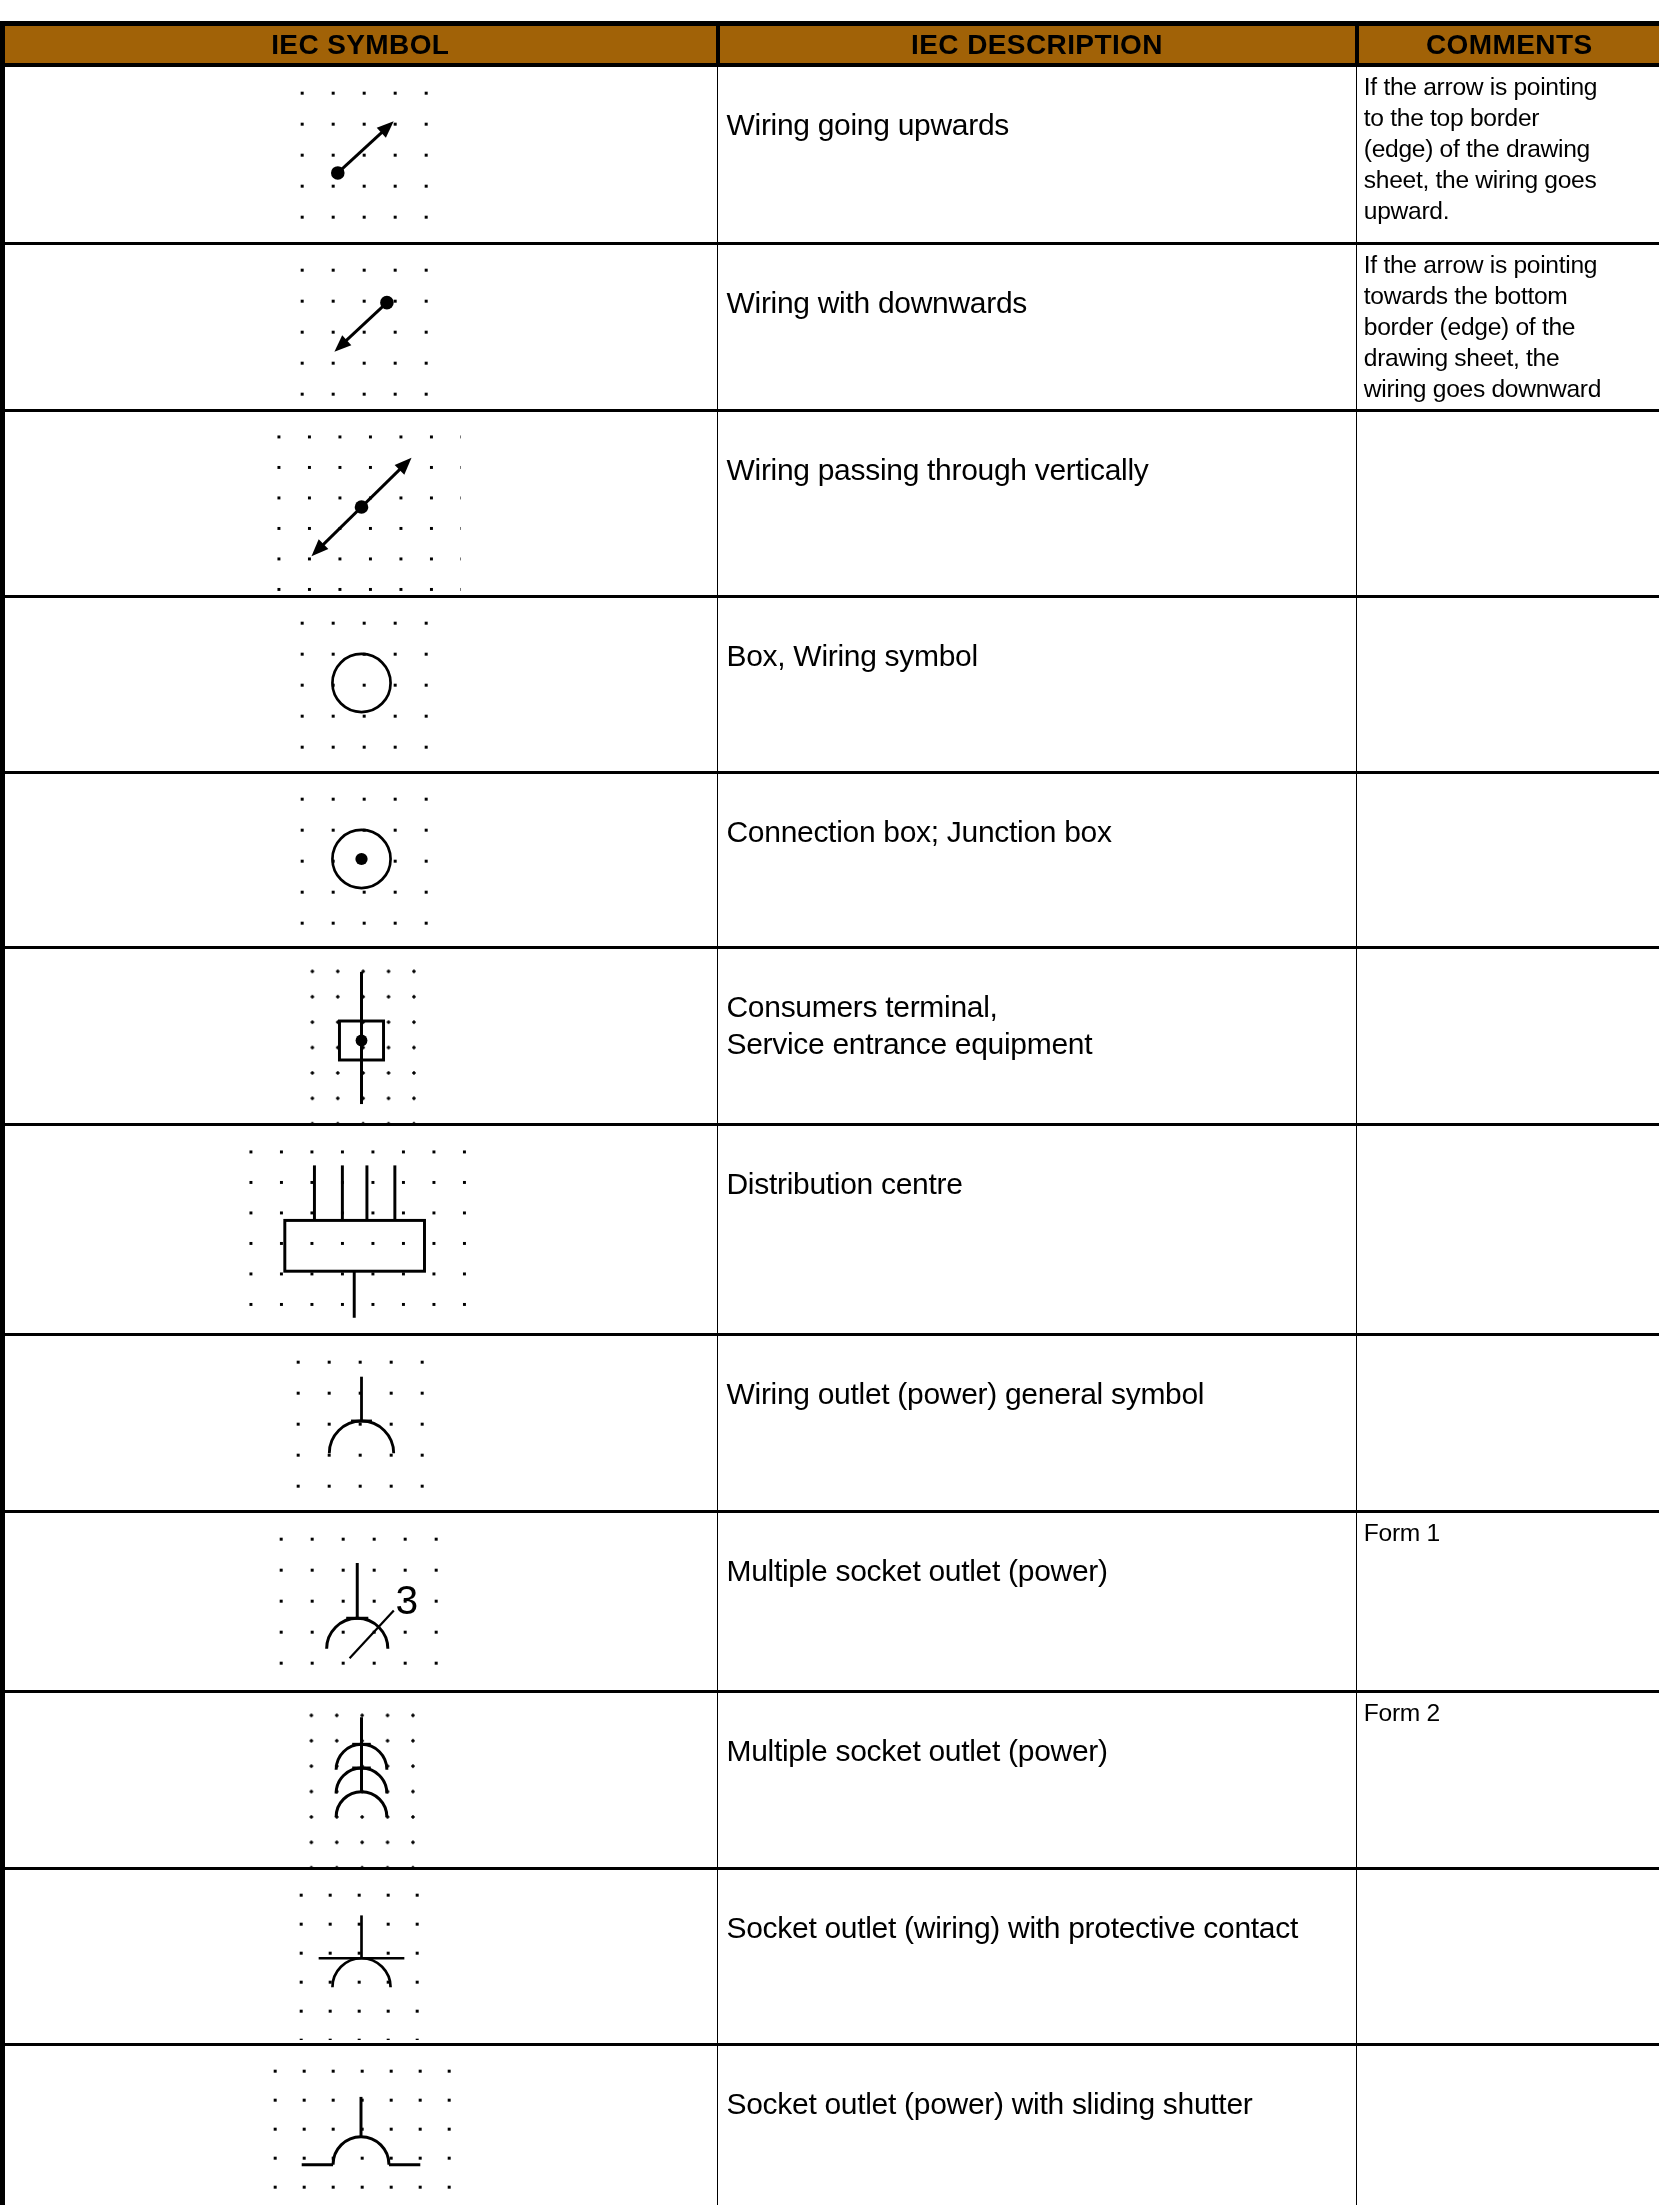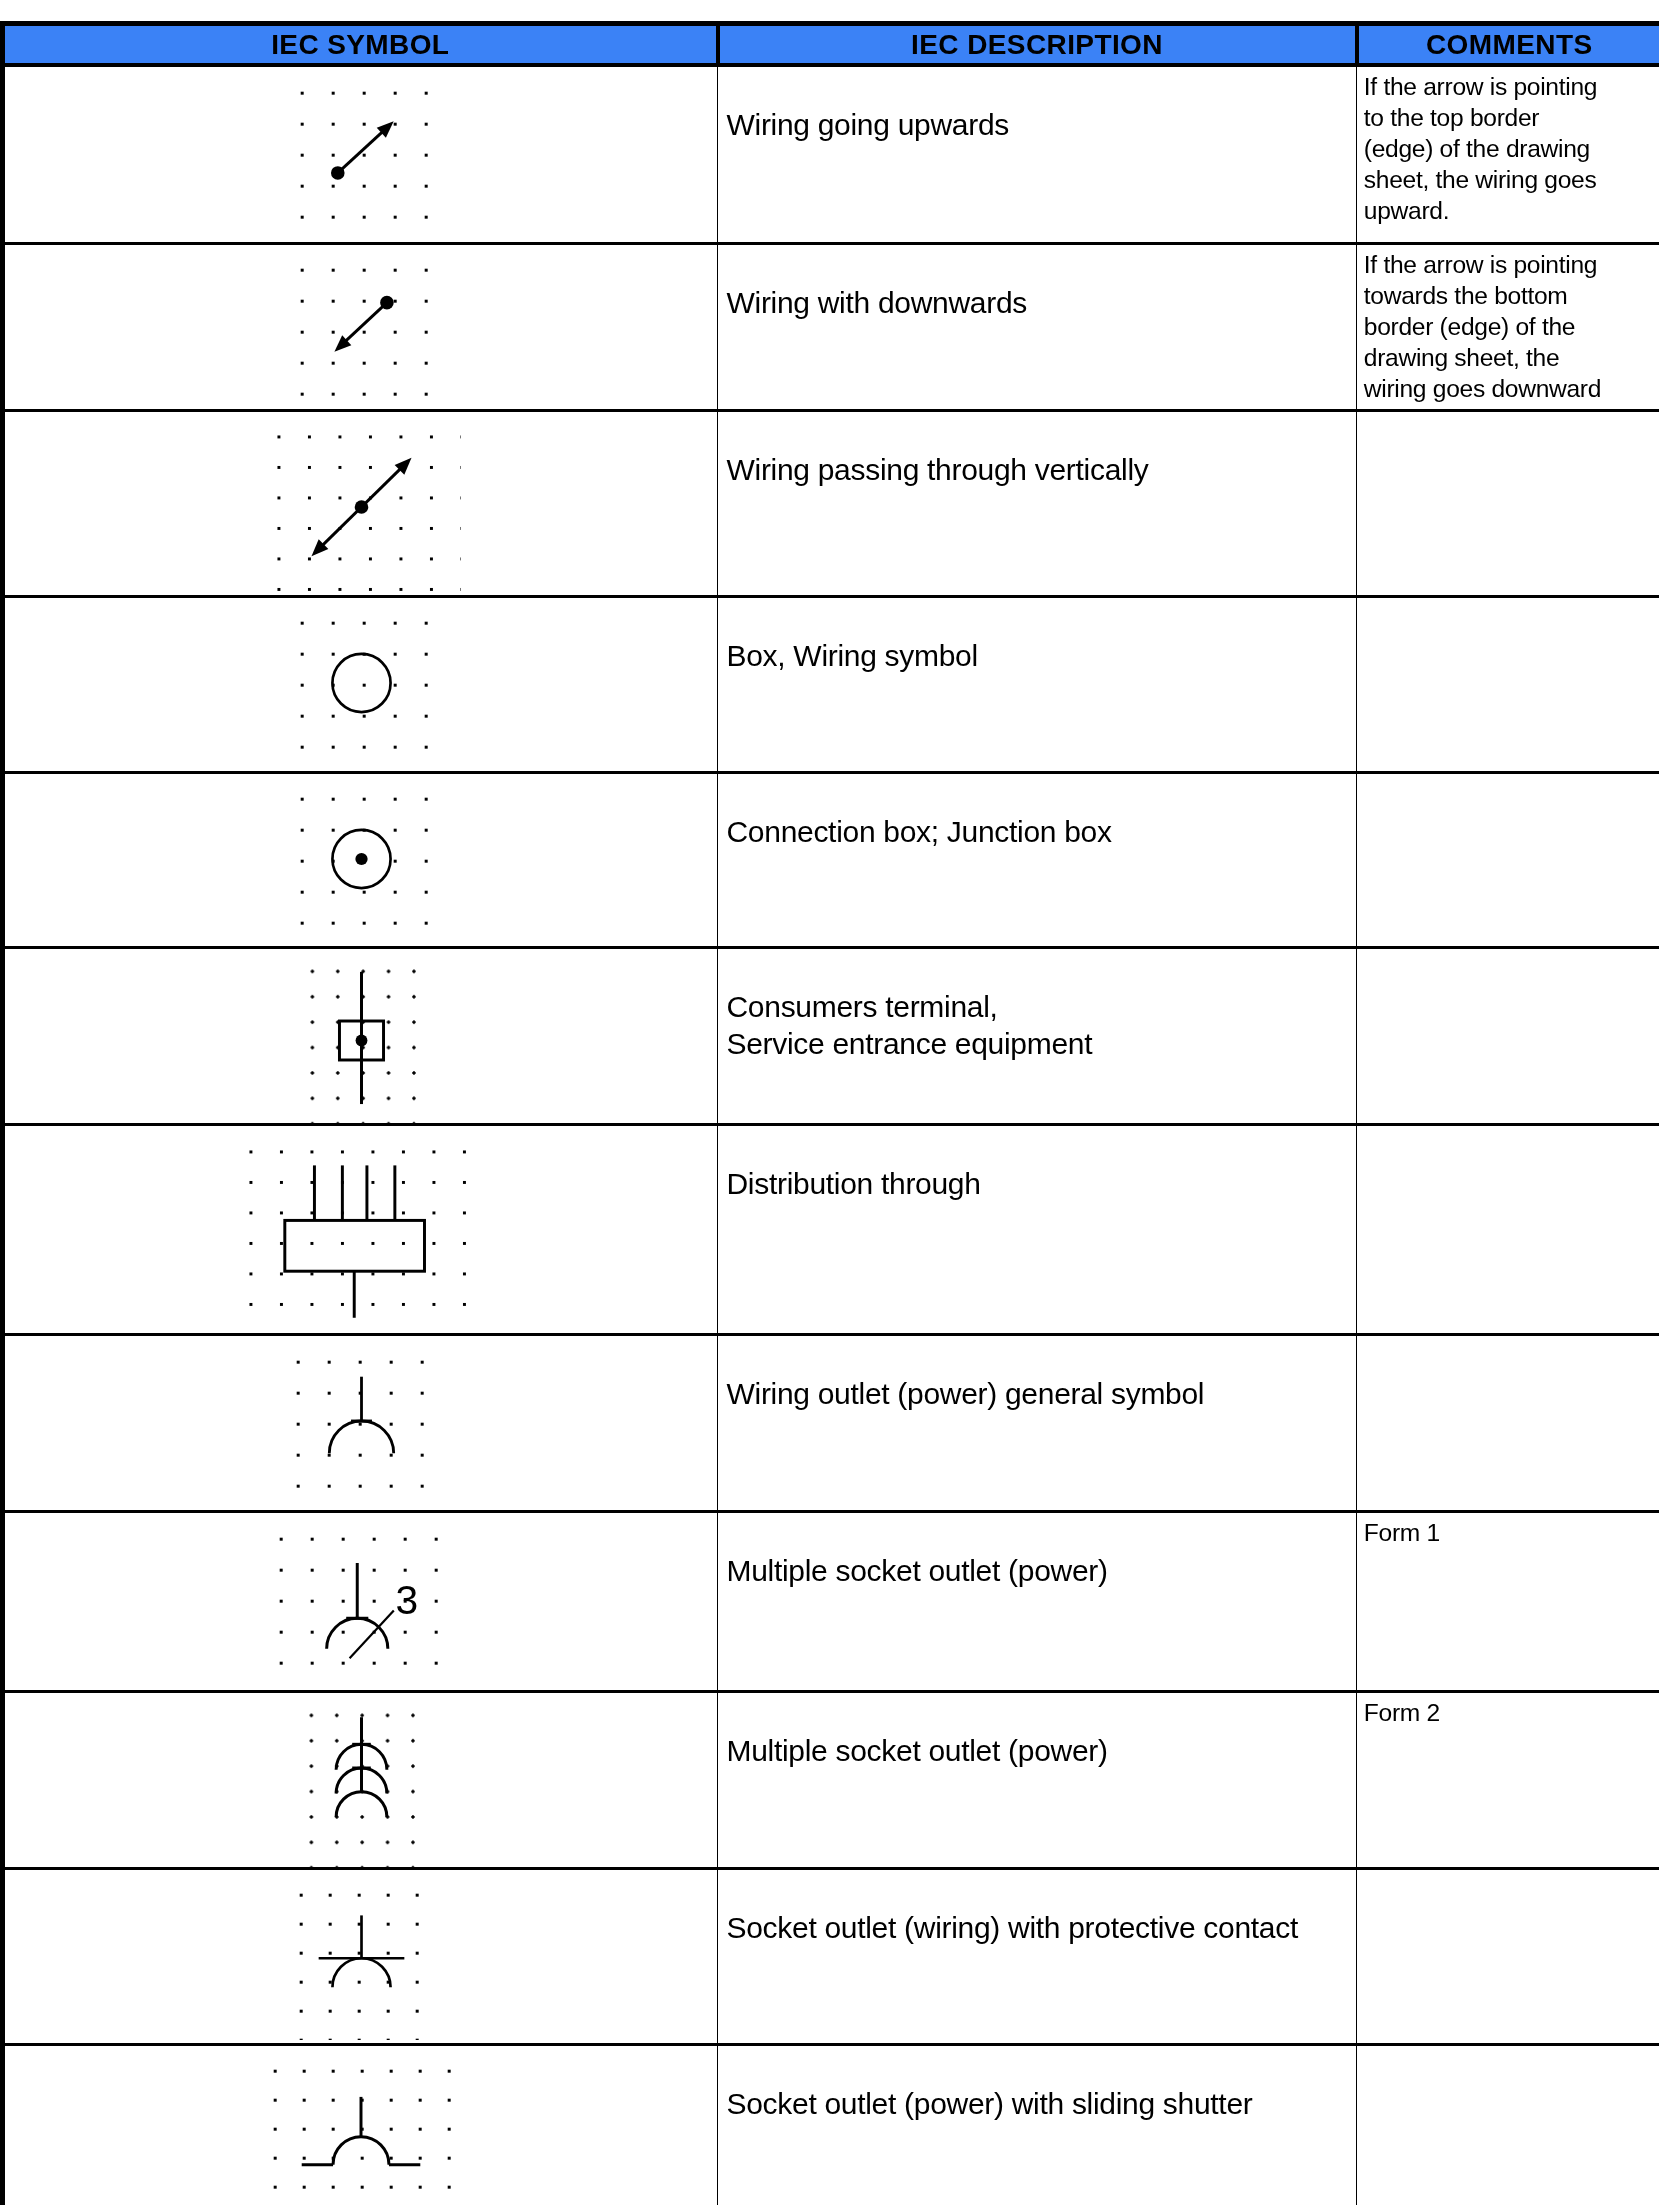--- a/index.html
+++ b/index.html
@@ -8,21 +8,21 @@
     font-family:"Liberation Sans","DejaVu Sans",sans-serif;color:#000;
   }
   table.symtbl{
     table-layout:fixed;border-collapse:collapse;width:1660px;
     margin-top:21px;box-sizing:border-box;
     border:5.1px solid #000;
   }
   col.c-sym{width:715px;} col.c-desc{width:639px;} col.c-com{width:306px;}
   th{
     border:4.2px solid #000;height:37px;vertical-align:middle;text-align:center;
-    font-size:28px;font-weight:bold;letter-spacing:0.4px;padding:0;background:#3b82f6;
+    font-size:28px;font-weight:bold;letter-spacing:0.4px;padding:0;background:#a16207;
   }
   td{
     border:1.7px solid #000;border-top:3.4px solid #000;border-bottom:3.4px solid #000;
     vertical-align:top;padding:0;background:#fff;
   }
   td.sym-cell{text-align:center;}
   td.desc-cell{
     padding:39px 5.1px 0 8.5px;font-size:30px;letter-spacing:-0.3px;
     line-height:1.25;white-space:pre-line;
   }
@@ -150,21 +150,21 @@
               <svg width="246" height="182" viewBox="0 0 290 215" xmlns="http://www.w3.org/2000/svg">
                 <rect class="stroke" x="55" y="95" width="165" height="60"></rect>
      <line class="stroke" x1="90" y1="30" x2="90" y2="95"></line>
      <line class="stroke" x1="123" y1="30" x2="123" y2="95"></line>
      <line class="stroke" x1="152" y1="30" x2="152" y2="95"></line>
      <line class="stroke" x1="185" y1="30" x2="185" y2="95"></line>
      <line class="stroke" x1="137" y1="155" x2="137" y2="210"></line>
               </svg>
             </div>
           </td>
-          <td class="desc-cell">Distribution through</td>
+          <td class="desc-cell">Distribution centre</td>
           <td class="com-cell"></td>
         </tr>
         <tr style="height: 177px;">
           <td class="sym-cell">
             <div class="dotgrid" style="width: 161px; height: 161px; background-size: 31px 31px;">
               <svg width="170" height="144" viewBox="0 0 200 170" xmlns="http://www.w3.org/2000/svg">
                 <line class="stroke" x1="100" y1="25" x2="100" y2="80"></line>
      <line class="stroke" x1="87" y1="80" x2="113" y2="80"></line>
      <path class="stroke" d="M60,120 A40,40 0 0 1 140,120"></path>
               </svg>

